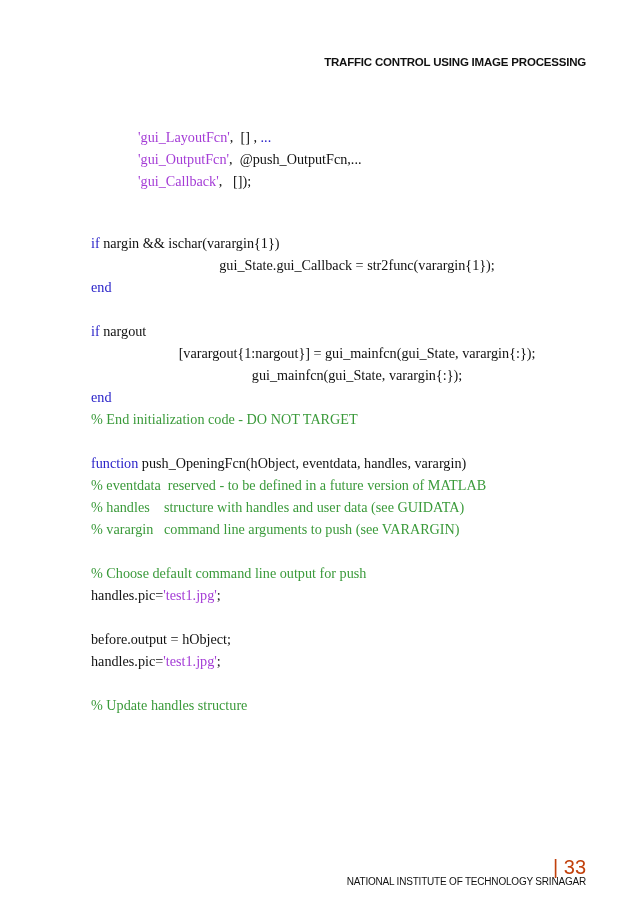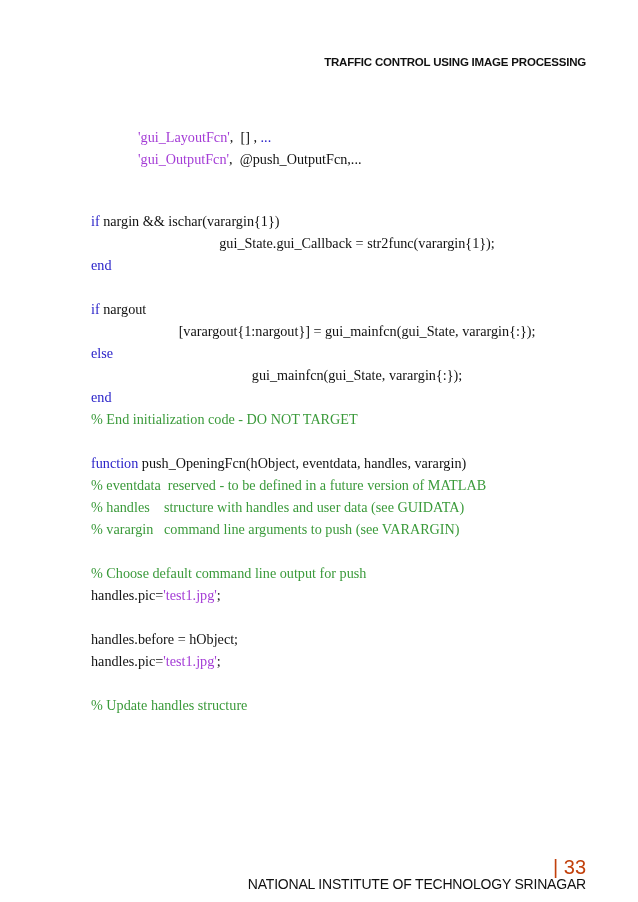--- a/index.html
+++ b/index.html
@@ -23,62 +23,62 @@
     .str { color: #a43cd6; }
     .cmt { color: #3a9a3a; }
     .footer-page {
       position: absolute; top: 856px; right: 52px;
       font-family: "Liberation Sans", "DejaVu Sans", sans-serif;
       font-size: 20px; color: #c2410c;
     }
     .footer-inst {
       position: absolute; top: 876px; right: 52px;
       font-family: "Liberation Sans", "DejaVu Sans", sans-serif;
-      font-size: 14px; color: #111; letter-spacing: -0.2px;
+      font-size: 10px; color: #111; letter-spacing: -0.2px;
     }
   </style>
 </head>
 <body>
 
 <div class="header">TRAFFIC CONTROL USING IMAGE PROCESSING</div>
 
 <div class="code">
   <div class="line indent2"><span class="str">'gui_LayoutFcn'</span><span>,  [] , </span><span class="kw">...</span></div>
   <div class="line indent2"><span class="str">'gui_OutputFcn'</span><span>,  @push_OutputFcn,...</span></div>
+  <div class="line indent2"><span class="str">'gui_Callback'</span><span>,   []);</span></div>
 
   <div class="blank-lg"></div>
 
   <div class="line"><span class="kw">if</span><span> nargin &amp;&amp; ischar(varargin{1})</span></div>
   <div class="line indent1">gui_State.gui_Callback = str2func(varargin{1});</div>
   <div class="line"><span class="kw">end</span></div>
 
   <div class="blank"></div>
 
   <div class="line"><span class="kw">if</span><span> nargout</span></div>
   <div class="line indent1">[varargout{1:nargout}] = gui_mainfcn(gui_State, varargin{:});</div>
-  <div class="line"><span class="kw">else</span></div>
   <div class="line indent1">gui_mainfcn(gui_State, varargin{:});</div>
   <div class="line"><span class="kw">end</span></div>
   <div class="line cmt">% End initialization code - DO NOT TARGET</div>
 
   <div class="blank"></div>
 
   <div class="line"><span class="kw">function</span><span> push_OpeningFcn(hObject, eventdata, handles, varargin)</span></div>
   <div class="line cmt">% eventdata  reserved - to be defined in a future version of MATLAB</div>
   <div class="line cmt">% handles    structure with handles and user data (see GUIDATA)</div>
   <div class="line cmt">% varargin   command line arguments to push (see VARARGIN)</div>
 
   <div class="blank"></div>
 
   <div class="line cmt">% Choose default command line output for push</div>
   <div class="line"><span>handles.pic=</span><span class="str">'test1.jpg'</span><span>;</span></div>
 
   <div class="blank"></div>
 
-  <div class="line">handles.before = hObject;</div>
+  <div class="line">before.output = hObject;</div>
   <div class="line"><span>handles.pic=</span><span class="str">'test1.jpg'</span><span>;</span></div>
 
   <div class="blank"></div>
 
   <div class="line cmt">% Update handles structure</div>
 </div>
 
 <div class="footer-page">| 33</div>
 <div class="footer-inst">NATIONAL INSTITUTE OF TECHNOLOGY SRINAGAR</div>
 

